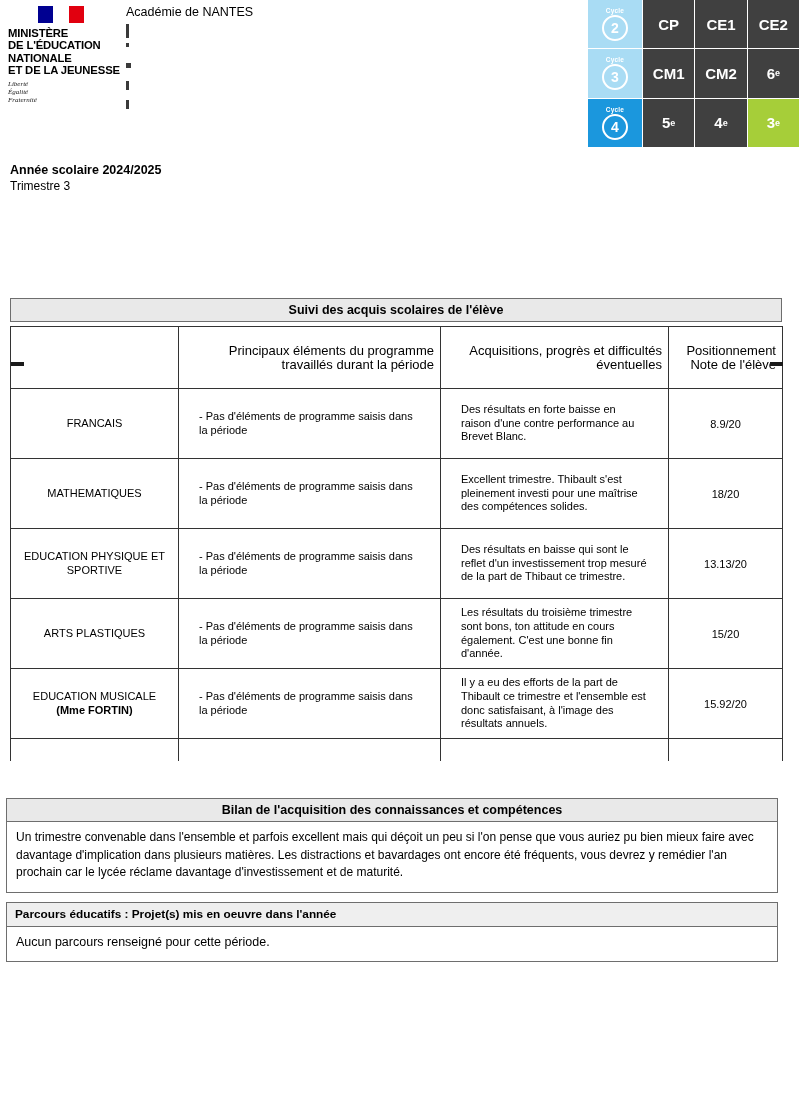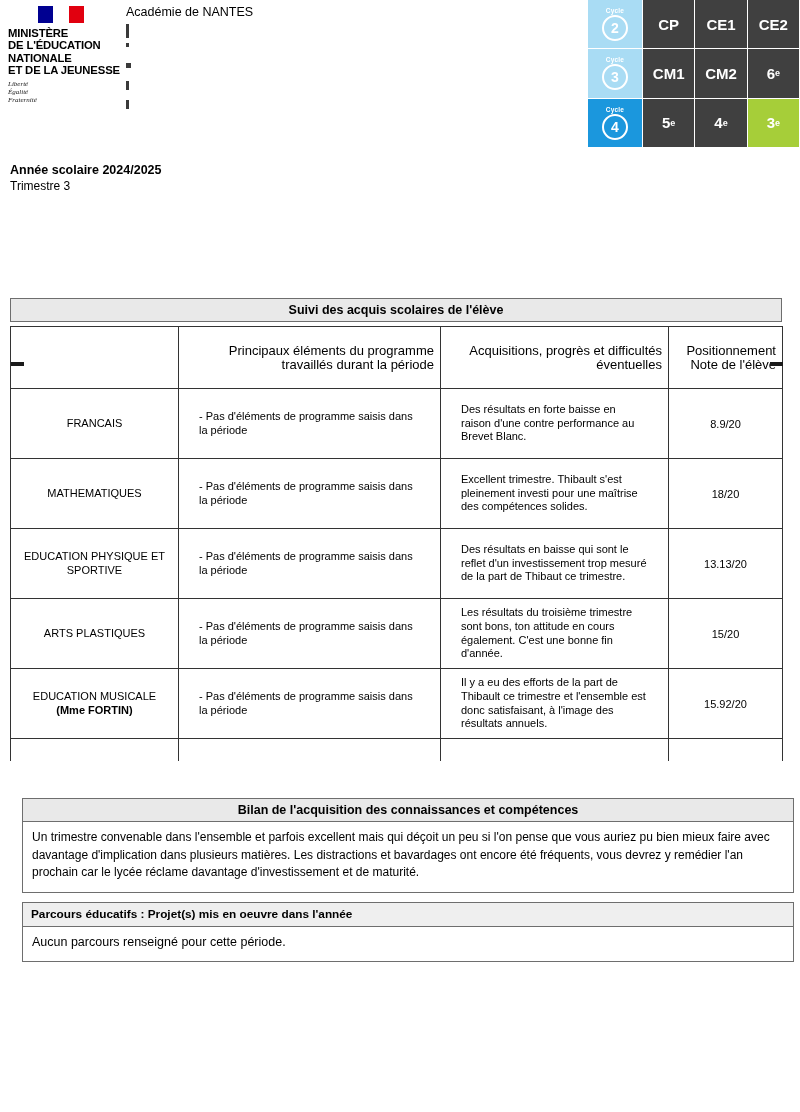--- a/index.html
+++ b/index.html
@@ -208,21 +208,21 @@
     position: absolute;
     width: 13px; height: 4px;
     background: #1a1a1a;
   }
   .tick.left  { left: 11px;  top: 362px; }
   .tick.right { left: 770px; top: 362px; }
 
   
   .bilan-wrap {
     position: absolute;
-    left: 22px; top: 798px;
+    left: 6px; top: 798px;
     width: 772px;
   }
   .sub-bar {
     background: #efefef;
     border: 1.5px solid #6e6e6e;
     font-weight: bold;
     font-size: 11.8px;
     line-height: 17px;
     padding: 3px 8px;
     margin-top: 9px;

